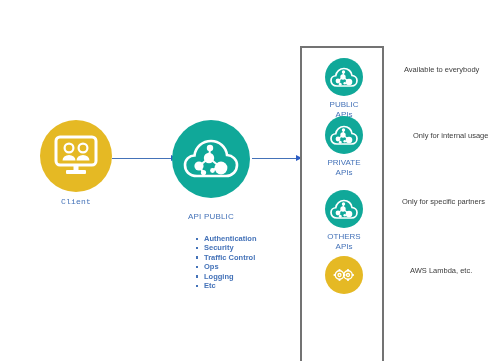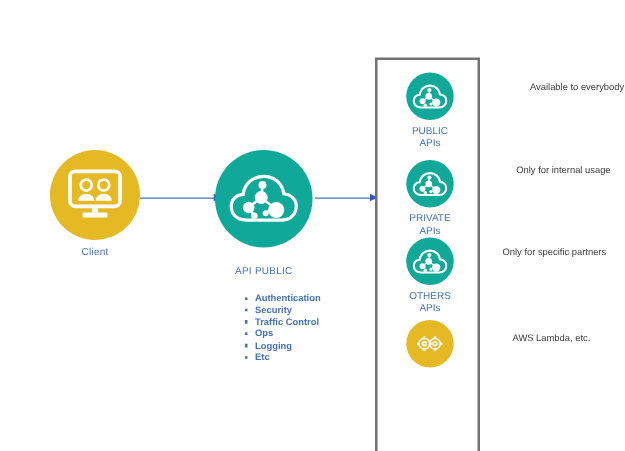--- a/index.html
+++ b/index.html
@@ -42,20 +42,21 @@
     align-items: center;
     justify-content: center;
   }
   .circle-yellow { background: #e5b924; }
   .circle-teal   { background: #10a899; }
 
   #client-label {
     left: 40px;
     top: 196px;
     width: 72px;
+    font-family: Liberation Mono, monospace;
   }
 
   
   #gateway-node {
     left: 172px;
     top: 120px;
     width: 78px;
     height: 78px;
   }
   #gateway-label {
@@ -140,33 +141,33 @@
   }
   .panel-item-label {
     color: #4472b8;
     font-size: 8px;
     line-height: 9.6px;
     margin-top: 4px;
     white-space: pre-line;
   }
 
   #panel-item-public  { top: 10px; }
-  #panel-item-private { top: 80px; }
+  #panel-item-private { top: 68px; }
   #panel-item-others  { top: 142px; }
   #panel-item-faas    { top: 208px; }
 
   
   .annotation {
     position: absolute;
     color: #3c3c3c;
     font-size: 7.5px;
     line-height: 10px;
     white-space: nowrap;
   }
-  #annotation-public  { left: 424px; top: 65px; }
+  #annotation-public  { left: 404px; top: 65px; }
   #annotation-private { left: 402px; top: 131px; margin-left: 11px; }
   #annotation-others  { left: 402px; top: 197px; }
   #annotation-faas    { left: 410px; top: 266px; }
 </style>
 </head>
 <body>
 
 <div class="abs" id="client-node">
   <div class="circle circle-yellow">
     <svg width="46" height="42" viewBox="0 0 46 42">

